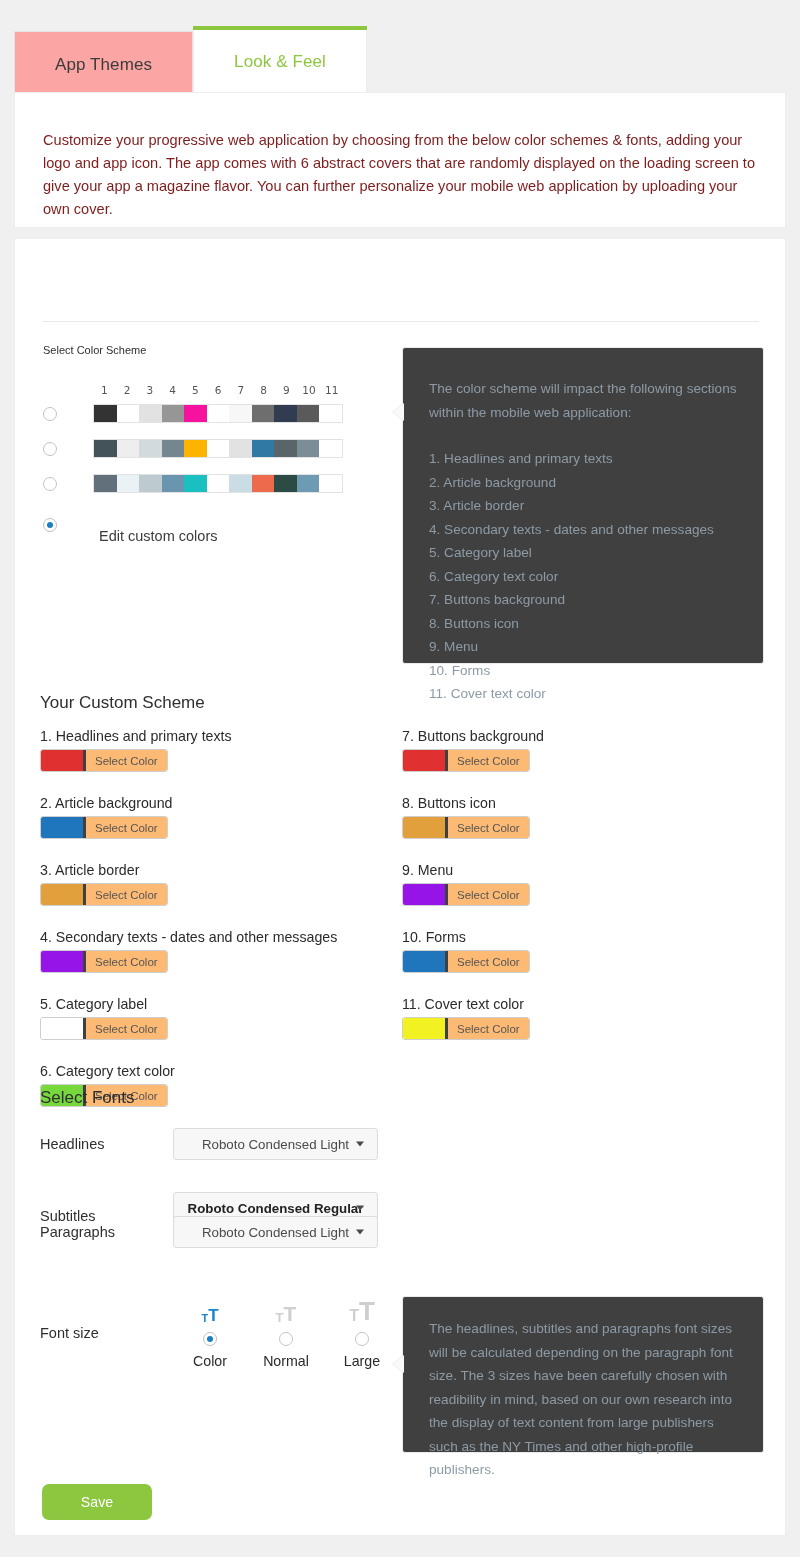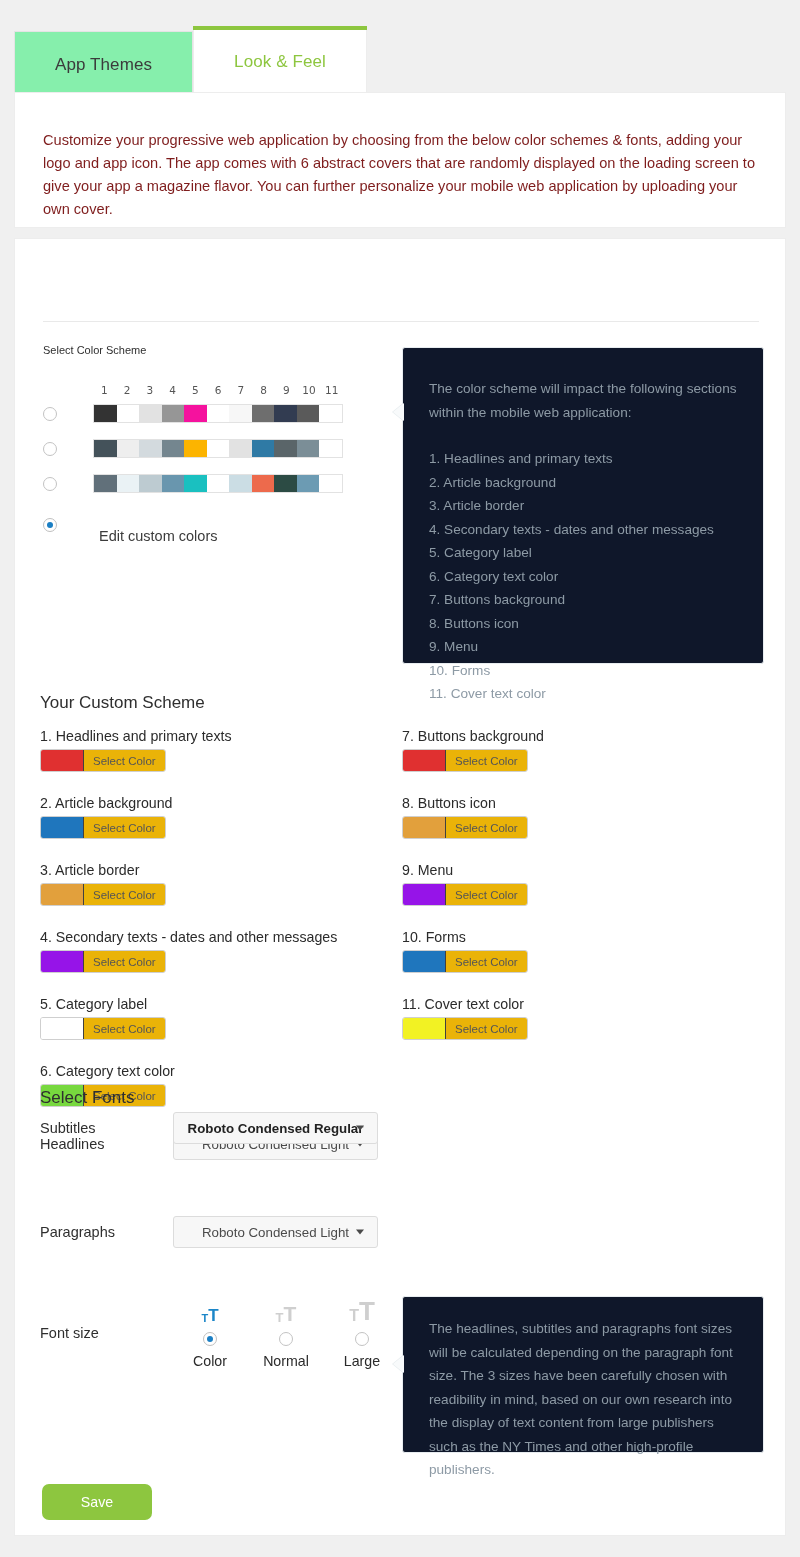--- a/index.html
+++ b/index.html
@@ -27,21 +27,21 @@
     height: 66px;
     padding: 0 40px;
     display: flex;
     align-items: center;
     justify-content: center;
     font-size: 17px;
     letter-spacing: .1px;
     cursor: pointer;
     border: 1px solid #e4e4e4;
     border-bottom: none;
-    background: #86efac;
+    background: #fca5a5;
     color: #3b3b3b;
     position: relative;
   }
   .tab.active {
     background: #ffffff;
     color: #8dc63f;
     border-color: #ededed;
     height: 71px;
   }
   .tab.active::before {
@@ -148,21 +148,21 @@
   .custom-row .lbl {
     font-size: 14.5px;
     color: #3b3b3b;
     margin-left: 6px;
     margin-top: 22px;
   }
 
   
   .callout {
     position: absolute;
-    background: #0f172a;
+    background: #404040;
     border: 1px solid #e7ecef;
     border-radius: 3px;
     color: #8d9aa5;
     font-size: 13.6px;
     line-height: 23.5px;
   }
   .callout::before, .callout::after {
     content: "";
     position: absolute;
     width: 0; height: 0;
@@ -218,22 +218,22 @@
     border: 1px solid #cfcfcf;
     border-radius: 3px;
     overflow: hidden;
     cursor: pointer;
     background: #fff;
   }
   .cs-chip { width: 42px; display: block; }
   .cs-btn {
     display: flex; align-items: center; justify-content: center;
     padding: 0 9px;
-    background: #eab308;
-    border-left: 1px solid #404040;
+    background: #fdba74;
+    border-left: 3px solid #404040;
     font-size: 11.5px;
     color: #555;
     white-space: nowrap;
   }
 
   
   #fonts-heading { position: absolute; left: 40px; top: 1088px; font-size: 17px; color: #2f2f2f; }
   .font-row { position: absolute; left: 40px; display: flex; align-items: center; }
   .font-row .fr-label { width: 133px; font-size: 14.5px; color: #2f2f2f; }
   .select {
@@ -465,21 +465,21 @@
 
   <div id="fonts-heading">Select Fonts</div>
   <div id="font-rows">
       <div class="font-row" style="top: 1128px;">
         <div class="fr-label">Headlines</div>
         <div class="select">
           <span>Roboto Condensed Light</span>
           <span class="caret"></span>
         </div>
       </div>
-      <div class="font-row" style="top: 1112px;">
+      <div class="font-row" style="top: 1192px; align-items: flex-end;">
         <div class="fr-label">Subtitles</div>
         <div class="select bold">
           <span>Roboto Condensed Regular</span>
           <span class="caret"></span>
         </div>
       </div>
       <div class="font-row" style="top: 1216px;">
         <div class="fr-label">Paragraphs</div>
         <div class="select">
           <span>Roboto Condensed Light</span>

